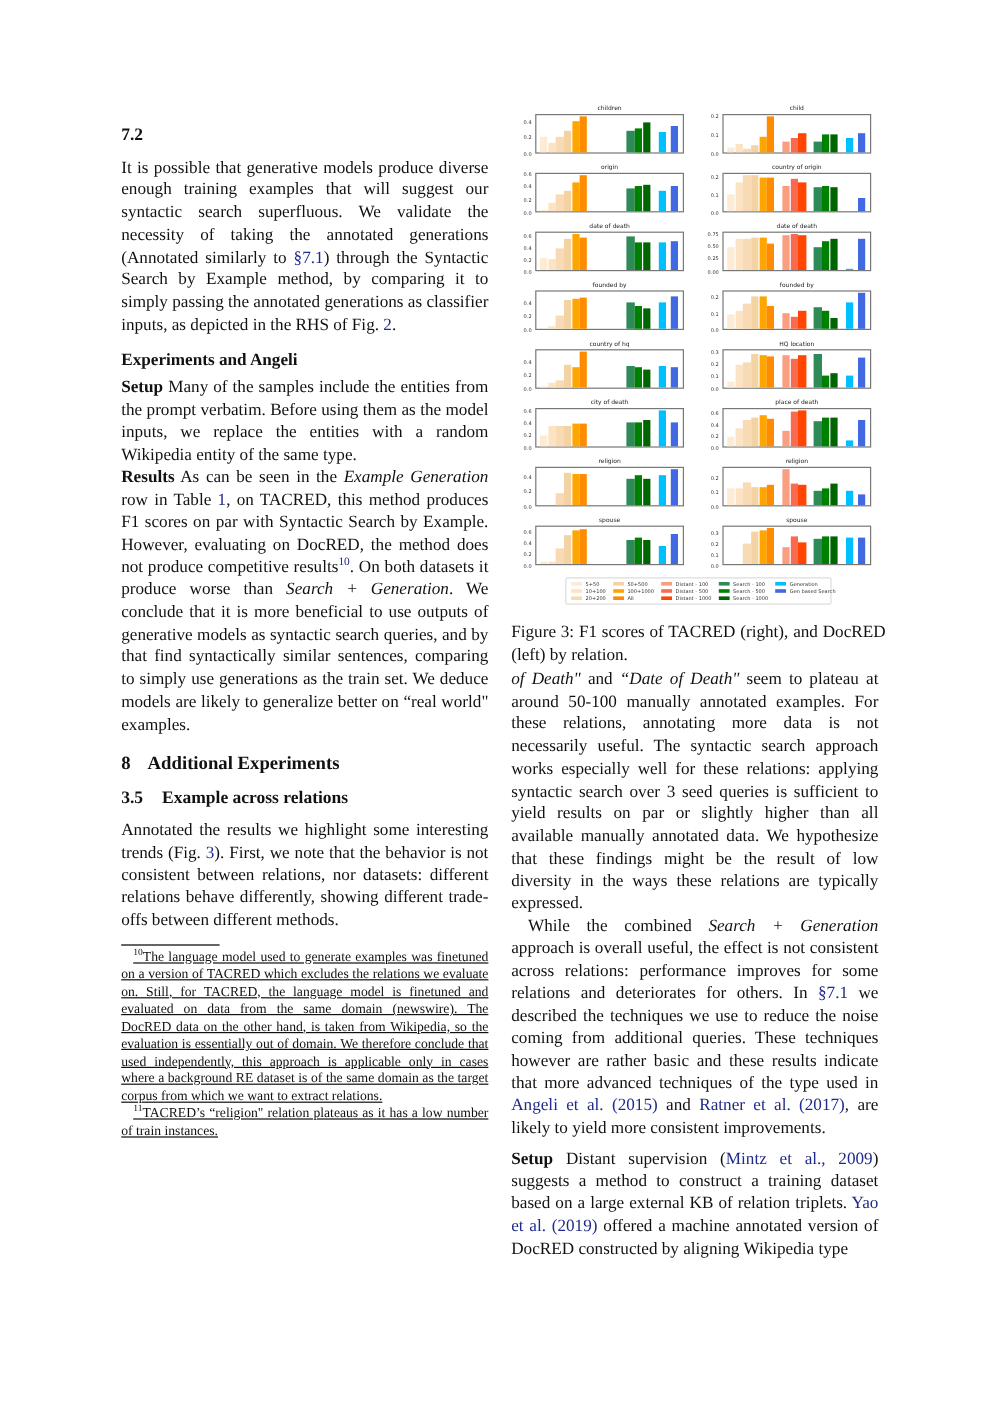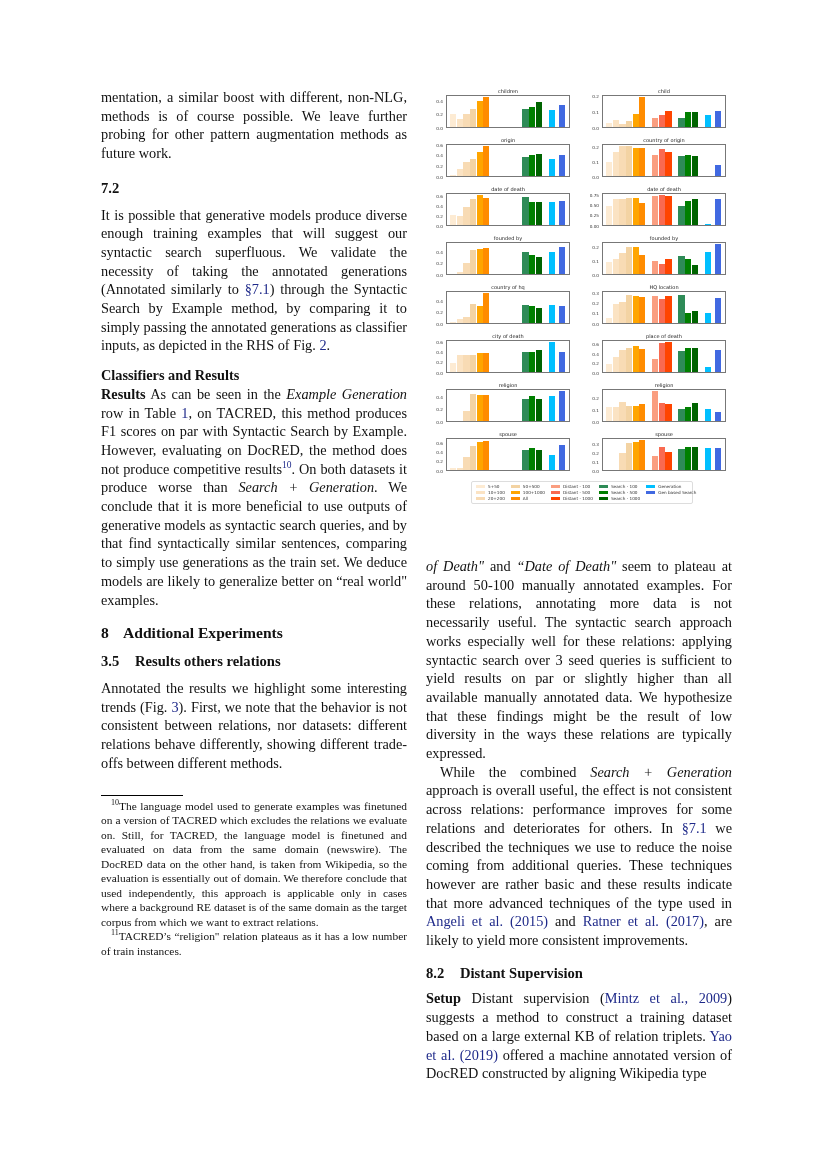--- a/index.html
+++ b/index.html
@@ -30,47 +30,47 @@
   .legend { margin:4px auto 0 auto; width:222px; border:1px solid #ddd; border-radius:2px; padding:2px 4px; display:grid; grid-template-columns:repeat(5, auto); column-gap:6px; row-gap:1px; box-sizing:border-box; }
   .leg-item { display:flex; align-items:center; font-family:"DejaVu Sans", sans-serif; font-size:4.2px; line-height:5px; color:#333; white-space:nowrap; }
   .leg-sw { width:9px; height:3px; margin-right:3px; flex:none; }
   .caption { font-size:14.3px; line-height:18.7px; margin:14px 0 0 0; text-align:justify; }
   .col-right-text { position:absolute; left:426px; top:557px; width:306px; }
 </style>
 </head>
 <body>
 
 <div class="col col-left">
-  <p class="para">mentation, a similar boost with different, non-NLG, methods is of course possible. We leave further probing for other pattern augmentation methods as future work.</p>
 
   <div class="h-sub" style="margin-top:16px;">
     <span class="num">7.2</span>
   </div>
 
   <p class="para" style="margin-top:8px;"><span>It is possible that generative models produce diverse enough training examples that will suggest our syntactic search superfluous. We validate the necessity of taking the annotated generations (Annotated similarly to </span><a class="link">§7.1</a><span>) through the Syntactic Search by Example method, by comparing it to simply passing the annotated generations as classifier inputs, as depicted in the RHS of Fig. </span><a class="link">2</a><span>.</span></p>
 
-  <p class="h-para" style="margin-top:11px;">Classifiers and Results</p>
-
+  <p class="h-para" style="margin-top:11px;">Experiments and Angeli</p>
+
+  <p class="para" style="margin-top:4px;"><b>Setup</b><span> Many of the samples include the entities from the prompt verbatim. Before using them as the model inputs, we replace the entities with a random Wikipedia entity of the same type.</span></p>
 
   <p class="para"><b>Results</b><span> As can be seen in the </span><i>Example Generation</i><span> row in Table </span><a class="link">1</a><span>, on TACRED, this method produces F1 scores on par with Syntactic Search by Example. However, evaluating on DocRED, the method does not produce competitive results</span><sup class="link">10</sup><span>. On both datasets it produce worse than </span><i>Search + Generation</i><span>. We conclude that it is more beneficial to use outputs of generative models as syntactic search queries, and by that find syntactically similar sentences, comparing to simply use generations as the train set. We deduce models are likely to generalize better on “real world" examples.</span></p>
 
   <div class="h-sec" style="margin-top:14px;">
     <span class="num">8</span>
     <span>Additional Experiments</span>
   </div>
 
   <div class="h-sub" style="margin-top:9px;">
     <span class="num">3.5</span>
-    <span>Results others relations</span>
+    <span>Example across relations</span>
   </div>
 
   <p class="para" style="margin-top:8px;"><span>Annotated the results we highlight some interesting trends (Fig. </span><a class="link">3</a><span>). First, we note that the behavior is not consistent between relations, nor datasets: different relations behave differently, showing different trade-offs between different methods.</span></p>
 
 
-  <div style="margin-top:22px;">
+  <div style="margin-top:10px;text-decoration:underline;">
     <div class="fn-rule"></div>
     <p class="fn indent"><sup>10</sup><span>The language model used to generate examples was finetuned on a version of TACRED which excludes the relations we evaluate on. Still, for TACRED, the language model is finetuned and evaluated on data from the same domain (newswire). The DocRED data on the other hand, is taken from Wikipedia, so the evaluation is essentially out of domain. We therefore conclude that used independently, this approach is applicable only in cases where a background RE dataset is of the same domain as the target corpus from which we want to extract relations.</span></p>
     <p class="fn indent"><sup>11</sup><span>TACRED’s “religion" relation plateaus as it has a low number of train instances.</span></p>
   </div>
 </div>
 
 <div class="figure">
   <div class="grid" id="chart-grid">
       <div class="panel">
         <div class="ptitle">children</div>
@@ -460,26 +460,23 @@
       <div class="leg-item" style="grid-area: 3 / 3;">
         <span class="leg-sw" style="background: rgb(255, 69, 0);"></span>
         <span>Distant - 1000</span>
       </div>
       <div class="leg-item" style="grid-area: 3 / 4;">
         <span class="leg-sw" style="background: rgb(0, 100, 0);"></span>
         <span>Search - 1000</span>
       </div>
       <div class="leg-item" style="grid-area: 3 / 5;"></div>
     </div>
+  <p class="caption">Figure 3:  F1 scores of TACRED (right), and DocRED (left) by relation.</p>
 </div>
 
 <div class="col-right-text">
   <p class="para"><i>of Death"</i><span> and </span><i>“Date of Death"</i><span> seem to plateau at around 50-100 manually annotated examples. For these relations, annotating more data is not necessarily useful. The syntactic search approach works especially well for these relations: applying syntactic search over 3 seed queries is sufficient to yield results on par or slightly higher than all available manually annotated data. We hypothesize that these findings might be the result of low diversity in the ways these relations are typically expressed.</span></p>
 
   <p class="para indent"><span>While the combined </span><i>Search + Generation</i><span> approach is overall useful, the effect is not consistent across relations: performance improves for some relations and deteriorates for others. In </span><a class="link">§7.1</a><span> we described the techniques we use to reduce the noise coming from additional queries. These techniques however are rather basic and these results indicate that more advanced techniques of the type used in </span><a class="link">Angeli et al. (2015)</a><span> and </span><a class="link">Ratner et al. (2017)</a><span>, are likely to yield more consistent improvements.</span></p>
 
-  <div class="h-sub" style="margin-top:14px;">
-    <span class="num">8.2</span>
-    <span>Distant Supervision</span>
-  </div>
 
   <p class="para" style="margin-top:7px;"><b>Setup</b><span> Distant supervision (</span><a class="link">Mintz et al., 2009</a><span>) suggests a method to construct a training dataset based on a large external KB of relation triplets. </span><a class="link">Yao et al. (2019)</a><span> offered a machine annotated version of DocRED constructed by aligning Wikipedia type</span></p>
 </div>
 
 </body></html>

